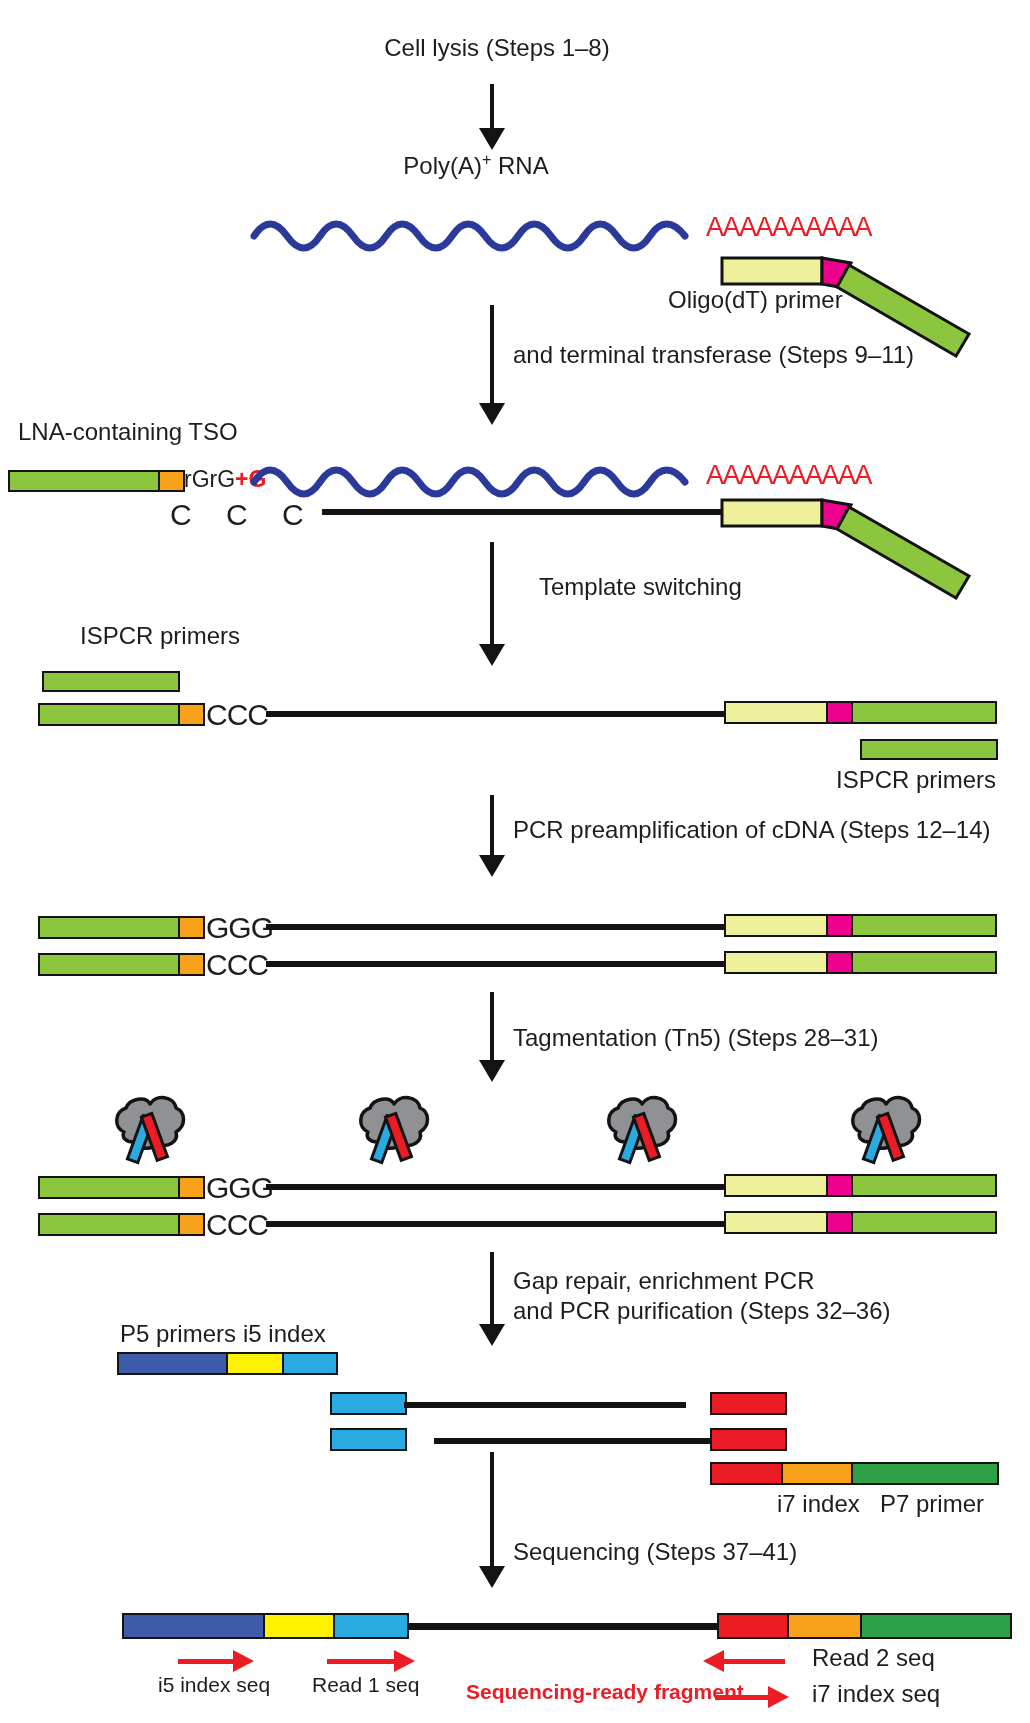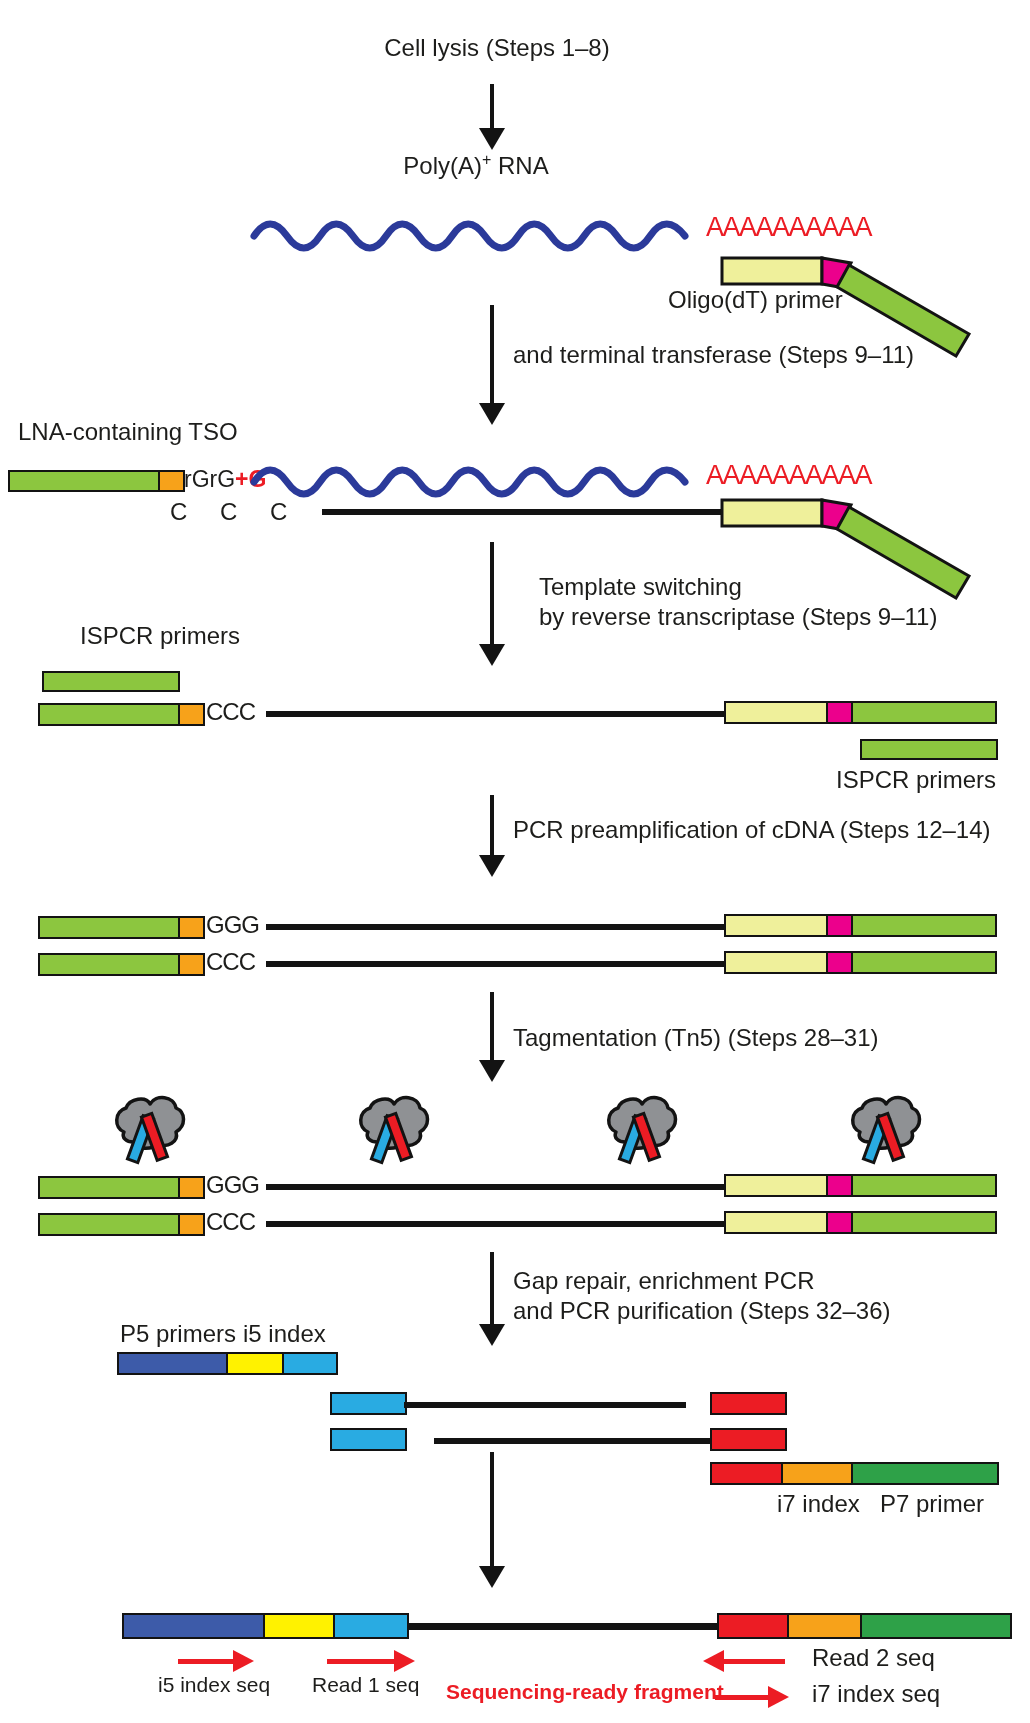--- a/index.html
+++ b/index.html
@@ -4,21 +4,21 @@
 <style>
   html,body{margin:0;padding:0;background:#fff;}
   #canvas{position:relative;width:1030px;height:1723px;background:#fff;overflow:hidden;
           font-family:"Liberation Sans",sans-serif;color:var(--ink);}
   .lbl{position:absolute;font-size:24px;line-height:1.15;white-space:nowrap;color:var(--ink);}
   .center{transform:translateX(-50%);}
   .two{line-height:30px;}
   .sm{font-size:21px;}
   .sup{font-size:16px;position:relative;top:-9px;}
   .atail{position:absolute;font-size:27px;font-weight:normal;letter-spacing:-1.5px;color:var(--red);white-space:nowrap;}
-  .bases{position:absolute;font-size:24px;letter-spacing:-1px;white-space:nowrap;color:var(--ink);}
+  .bases{position:absolute;font-size:30px;letter-spacing:-1px;white-space:nowrap;color:var(--ink);}
   .spaced{letter-spacing:13px;}
   .overhang{position:absolute;font-size:23px;white-space:nowrap;color:var(--ink);}
   .overhang .plusg{color:var(--red);font-weight:bold;}
   
   .bar{position:absolute;display:flex;}
   .seg{height:23px;border:2.5px solid #131313;box-sizing:border-box;}
   .seg+.seg{margin-left:-2.5px;}
   .seg.tall{height:26px;}
   .c-green{background:var(--green);} .c-orange{background:var(--orange);}
   .c-paleyellow{background:var(--pale-yellow);} .c-magenta{background:var(--magenta);}
@@ -40,21 +40,21 @@
                  border-right:21px solid var(--red);}
   .wave{position:absolute;}
   .wave path{fill:none;stroke:var(--rna-blue);stroke-width:7;stroke-linecap:round;}
   .oligosvg{position:absolute;}
   .oligosvg .py{fill:var(--pale-yellow);} .oligosvg .mg{fill:var(--magenta);} .oligosvg .gr{fill:var(--green);}
   .oligosvg .py,.oligosvg .mg,.oligosvg .gr{stroke:#131313;stroke-width:3;stroke-linejoin:miter;}
   .tn5{position:absolute;}
   .tn5 .blob{fill:var(--enzyme-gray);stroke:#131313;stroke-width:3.5;stroke-linejoin:round;}
   .tn5 .legb{fill:var(--cyan);stroke:#131313;stroke-width:3;}
   .tn5 .legr{fill:var(--red);stroke:#131313;stroke-width:3;}
-  .redbold{color:var(--red);font-weight:bold;}
+  .redbold{color:var(--red);font-weight:bold;margin-left:20px;}
 </style>
 </head>
 <body>
 
 <div id="canvas">
 
   <div class="lbl center" style="left:497px;top:34px">Cell lysis (Steps 1–8)</div>
   <div class="varr" style="left:479px;top:84px;height:66px">
       <i class="shaft"></i>
       <i class="head"></i>
@@ -100,21 +100,20 @@
     <polygon class="mg" points="102,2 131,7 119,31 102,28"></polygon>
     <polygon class="gr" points="129,9 249,78 236,100 117,31"></polygon>
   </svg>
 
   <div class="varr" style="left:479px;top:542px;height:124px">
       <i class="shaft"></i>
       <i class="head"></i>
     </div>
   <div class="lbl two" style="left:539px;top:572px">
     <div>Template switching</div>
-    <div>by reverse transcriptase (Steps 9–11)</div>
   </div>
 
   <div class="lbl" style="left:80px;top:622px">ISPCR primers</div>
   <div class="bar" style="left:42px;top:671px">
     <div class="seg c-green" style="width:138px;height:21px"></div>
   </div>
   <div class="bar" style="left:38px;top:703px">
     <div class="seg c-green" style="width:142px"></div>
     <div class="seg c-orange" style="width:27px"></div>
   </div>
@@ -248,20 +247,21 @@
     <div class="seg c-orange" style="width:73px"></div>
     <div class="seg c-dkgreen" style="width:148px"></div>
   </div>
   <div class="lbl" style="left:777px;top:1490px">i7 index</div>
   <div class="lbl" style="left:880px;top:1490px">P7 primer</div>
 
   <div class="varr" style="left:479px;top:1452px;height:136px">
       <i class="shaft"></i>
       <i class="head"></i>
     </div>
+  <div class="lbl" style="left:513px;top:1538px">Sequencing (Steps 37–41)</div>
 
   <div class="bar" style="left:122px;top:1613px">
     <div class="seg tall c-blue" style="width:143px"></div>
     <div class="seg tall c-yellow" style="width:73px"></div>
     <div class="seg tall c-cyan" style="width:76px"></div>
   </div>
   <div class="hline" style="left:408px;top:1623px;width:310px;height:7px"></div>
   <div class="bar" style="left:717px;top:1613px">
     <div class="seg tall c-red" style="width:72px"></div>
     <div class="seg tall c-orange" style="width:76px"></div>

